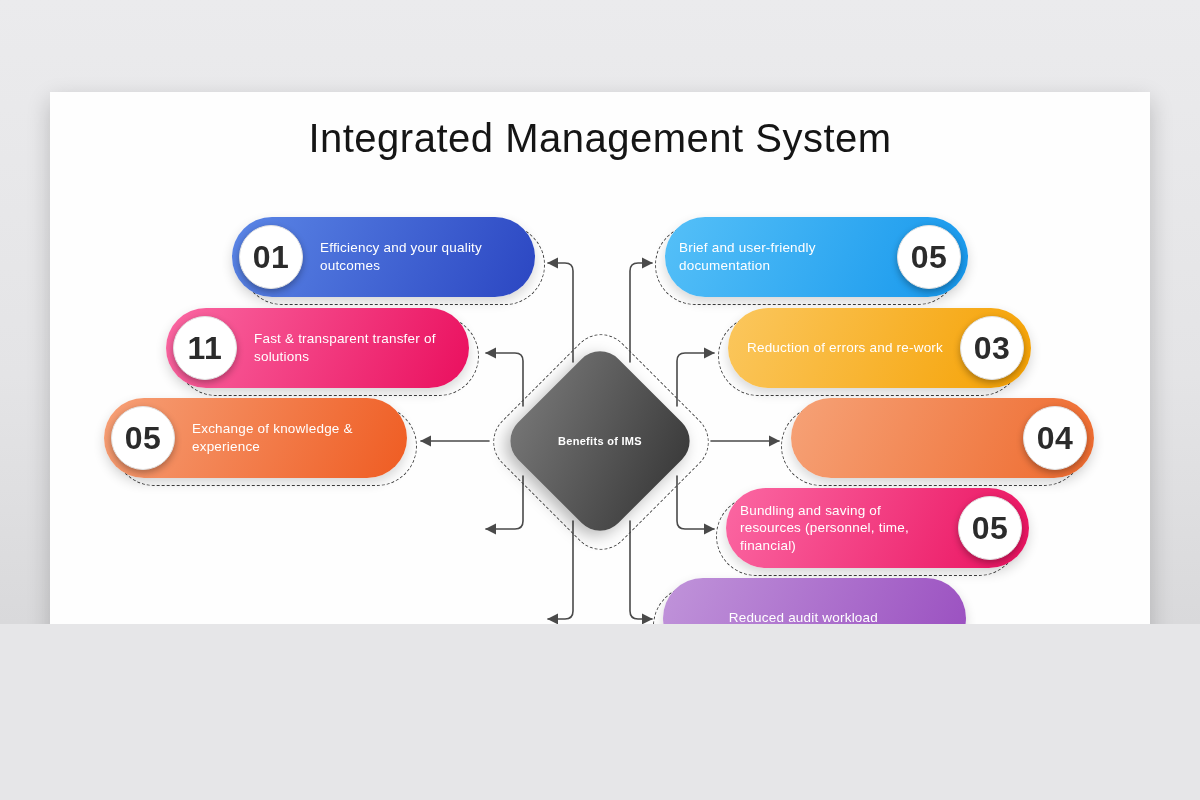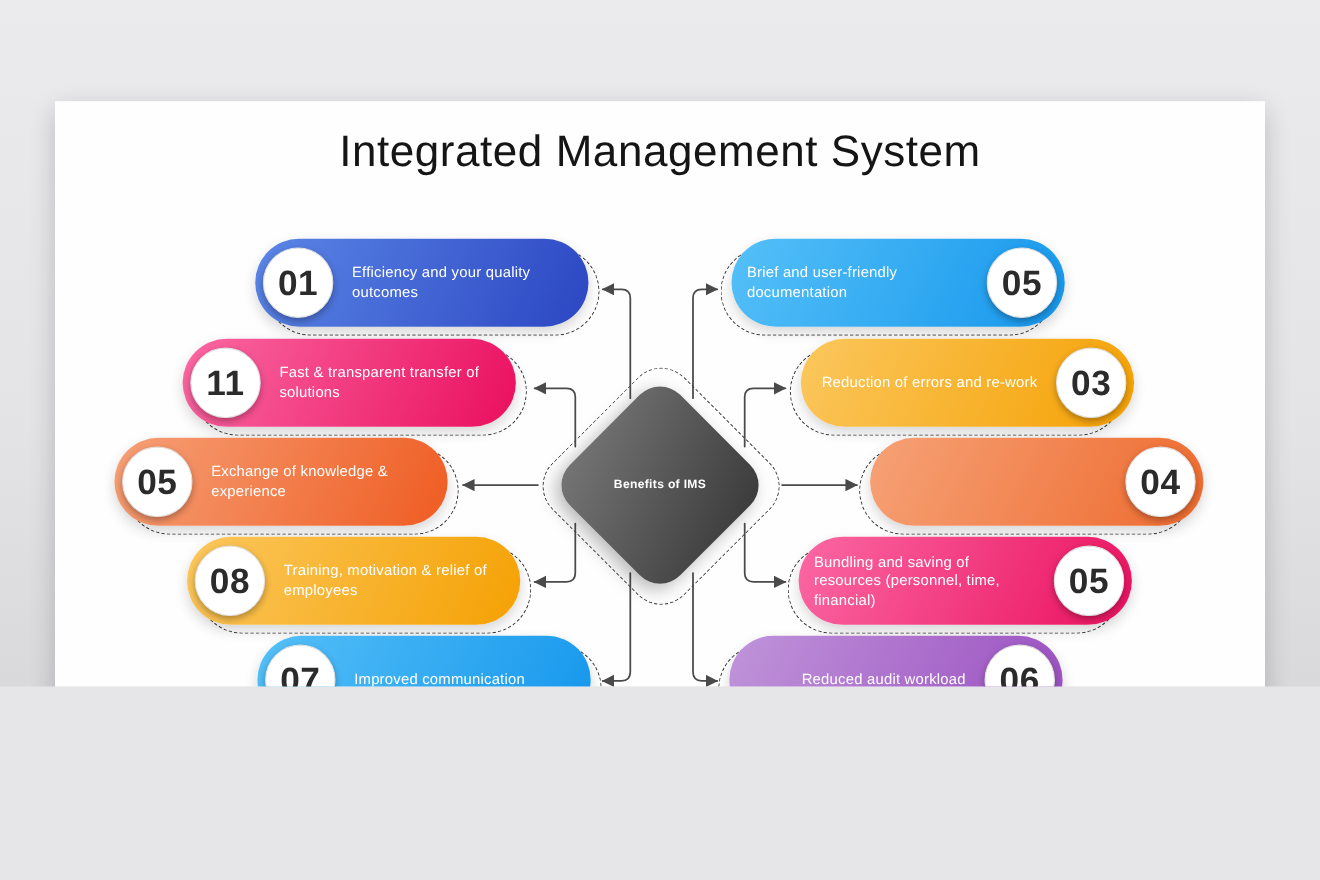--- a/index.html
+++ b/index.html
@@ -117,32 +117,20 @@
     <div class="body" style="background: linear-gradient(115deg, rgb(250, 104, 162), rgb(234, 15, 94));"></div>
     <div class="num">11</div>
     <div class="label">Fast &amp; transparent transfer of solutions</div>
   </div>
   <div class="pill left" style="left:104px;top:398px;">
     <div class="dash"></div>
     <div class="body" style="background: linear-gradient(115deg, rgb(246, 160, 119), rgb(239, 92, 34));"></div>
     <div class="num">05</div>
     <div class="label">Exchange of knowledge &amp; experience</div>
   </div>
-  <div class="pill left" style="left:170px;top:488px;">
-    <div class="dash"></div>
-    <div class="body" style="background: linear-gradient(115deg, rgb(251, 199, 94), rgb(245, 161, 3));"></div>
-    <div class="num">08</div>
-    <div class="label">Training, motivation &amp; relief of employees</div>
-  </div>
-  <div class="pill left" style="left:234px;top:578px;">
-    <div class="dash"></div>
-    <div class="body" style="background: linear-gradient(115deg, rgb(85, 192, 248), rgb(22, 151, 236));"></div>
-    <div class="num">07</div>
-    <div class="label">Improved communication</div>
-  </div>
 
   <div class="pill right" style="left:665px;top:217px;">
     <div class="dash"></div>
     <div class="body" style="background: linear-gradient(115deg, rgb(85, 192, 248), rgb(22, 151, 236));"></div>
     <div class="num">05</div>
     <div class="label">Brief and user-friendly documentation</div>
   </div>
   <div class="pill right" style="left:728px;top:308px;">
     <div class="dash"></div>
     <div class="body" style="background: linear-gradient(115deg, rgb(251, 199, 94), rgb(245, 161, 3));"></div>
@@ -156,20 +144,19 @@
   </div>
   <div class="pill right" style="left:726px;top:488px;">
     <div class="dash"></div>
     <div class="body" style="background: linear-gradient(115deg, rgb(251, 104, 163), rgb(234, 17, 95));"></div>
     <div class="num">05</div>
     <div class="label">Bundling and saving of resources (personnel, time, financial)</div>
   </div>
   <div class="pill right" style="left:663px;top:578px;">
     <div class="dash"></div>
     <div class="body" style="background: linear-gradient(115deg, rgb(192, 148, 218), rgb(154, 79, 192));"></div>
-    <div class="num">06</div>
     <div class="label">Reduced audit workload</div>
   </div>
 
   <div class="diamond-dash"></div>
   <div class="diamond" style="background: linear-gradient(70deg, rgb(118, 118, 118), rgb(58, 58, 58));"></div>
   <div class="diamond-label">Benefits of IMS</div>
 </div>
 
 </body></html>

